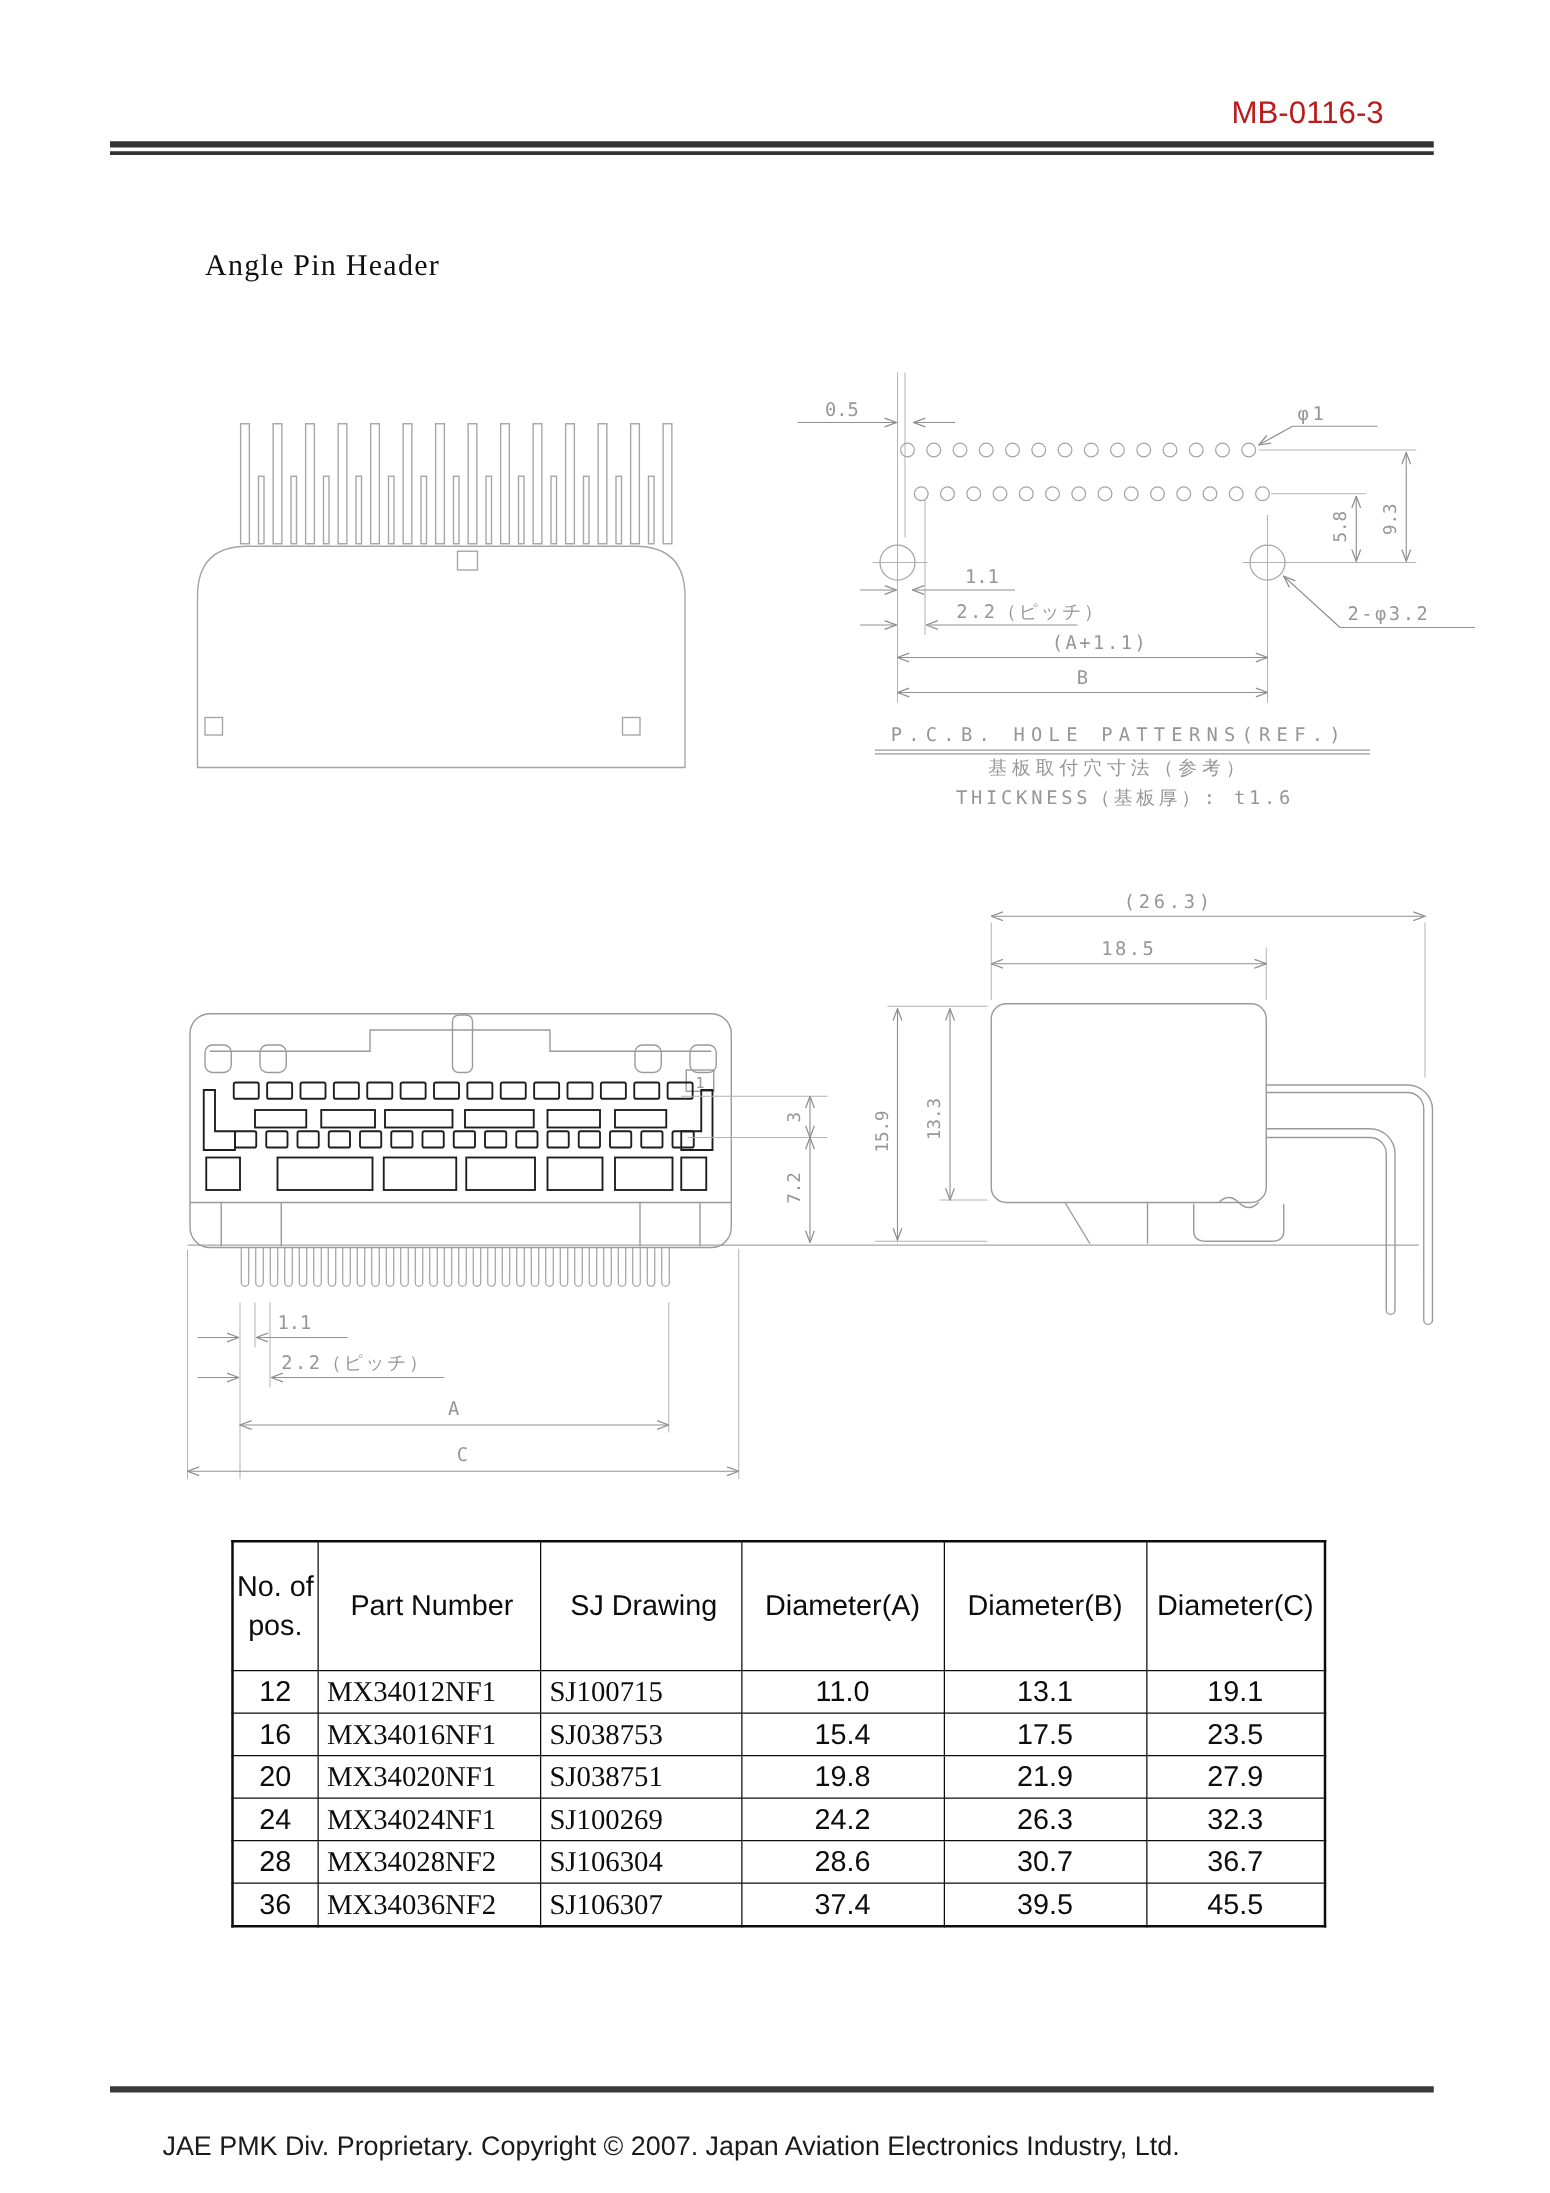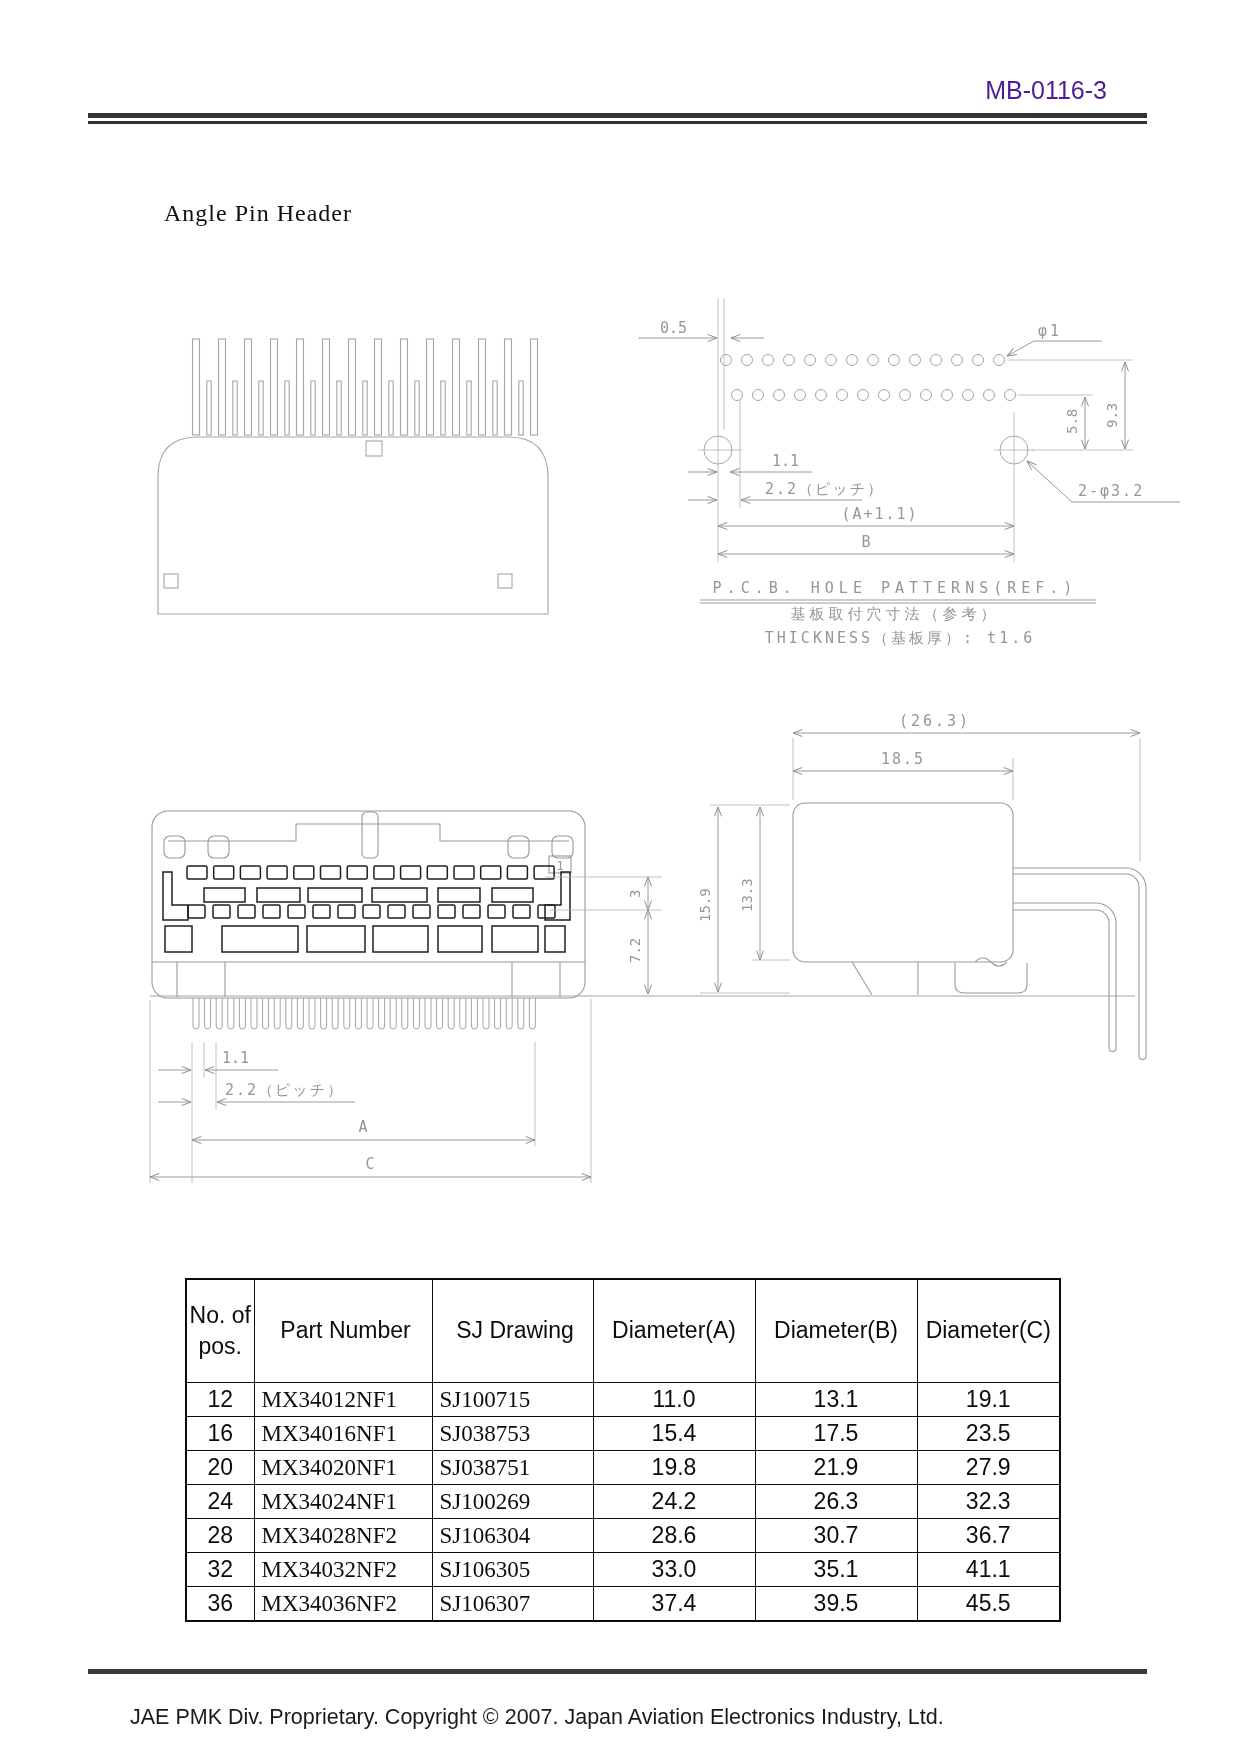--- a/index.html
+++ b/index.html
@@ -1,26 +1,26 @@
 <!DOCTYPE html>
 <html><head>
 <meta charset="utf-8">
 <style>
   html,body{margin:0;padding:0;}
   body{width:1240px;height:1754px;background:#ffffff;position:relative;
        font-family:"Liberation Sans",sans-serif;color:#111;overflow:hidden;}
   .docnum{position:absolute;top:76px;left:0;width:1107px;text-align:right;
-          font-size:25px;color:#4c1d95;}
+          font-size:25px;color:#b91c1c;}
   .rule-top1{position:absolute;left:88px;top:113px;width:1059px;height:5px;background:#333;}
   .rule-top2{position:absolute;left:88px;top:121px;width:1059px;height:3px;background:#333;}
   .title{position:absolute;left:164px;top:200px;font-family:"Liberation Serif",serif;
          font-size:24px;color:#0f0f0f;letter-spacing:1px;}
   svg.drawings{position:absolute;left:0;top:0;}
   svg text{font-family:"DejaVu Sans Mono","DejaVu Sans",monospace;fill:#969696;}
-  .parts-table{position:absolute;left:185px;top:1278px;border-collapse:collapse;
+  .parts-table{position:absolute;left:185px;top:1232px;border-collapse:collapse;
                table-layout:fixed;font-size:23px;color:#0c0c0c;background:#fff;}
   .parts-table,.parts-table th,.parts-table td{border:1.6px solid #0c0c0c;}
   .parts-table{border-width:2.5px;}
   .parts-table th{font-weight:normal;height:102px;line-height:1.35;vertical-align:middle;padding:0 2px;}
   .parts-table td{height:33px;padding:0;}
   .parts-table .c0{text-align:center;margin-left:26px;}
   .parts-table .c1,.parts-table .c2{text-align:left;padding-left:7px;font-family:Liberation Serif, serif;}
   .parts-table .c3,.parts-table .c4,.parts-table .c5{text-align:center;}
   .th-left{text-align:center;padding-left:7px !important;}
   .rule-bottom{position:absolute;left:88px;top:1669px;width:1059px;height:5px;background:#3a3a3a;}
@@ -374,28 +374,20 @@
       </tr>
       <tr>
         <td class="c0">28</td>
         <td class="c1">MX34028NF2</td>
         <td class="c2">SJ106304</td>
         <td class="c3">28.6</td>
         <td class="c4">30.7</td>
         <td class="c5">36.7</td>
       </tr>
       <tr>
-        <td class="c0">32</td>
-        <td class="c1">MX34032NF2</td>
-        <td class="c2">SJ106305</td>
-        <td class="c3">33.0</td>
-        <td class="c4">35.1</td>
-        <td class="c5">41.1</td>
-      </tr>
-      <tr>
         <td class="c0">36</td>
         <td class="c1">MX34036NF2</td>
         <td class="c2">SJ106307</td>
         <td class="c3">37.4</td>
         <td class="c4">39.5</td>
         <td class="c5">45.5</td>
       </tr>
     </tbody>
 </table>
 

